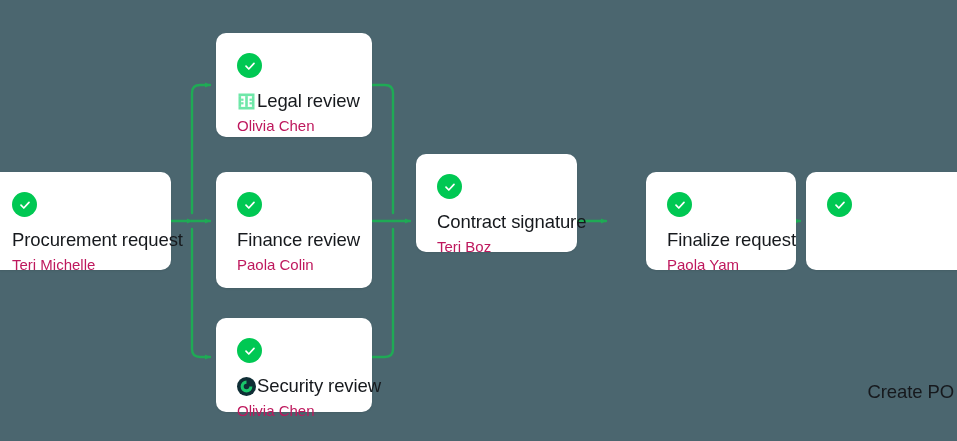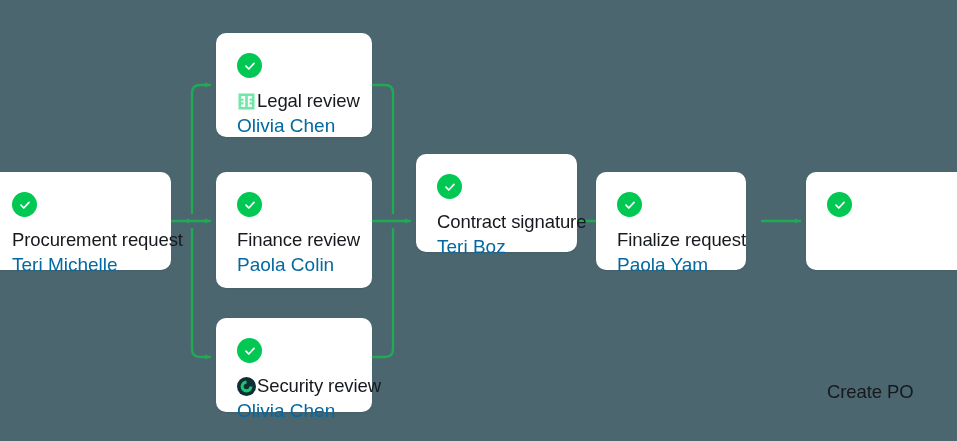--- a/index.html
+++ b/index.html
@@ -60,40 +60,40 @@
     font-size: 18.5px;
     line-height: 22px;
     color: #16191d;
     letter-spacing: -0.1px;
     white-space: nowrap;
   }
   .node-sub {
     position: absolute;
     left: 21px;
     top: 84px;
-    font-size: 19px;
+    font-size: 15px;
     line-height: 17px;
-    color: #0369a1;
+    color: #be185d;
     white-space: nowrap;
   }
   .app-icon {
     width: 19px;
     height: 19px;
     flex: 0 0 19px;
     display: block;
   }
   
   #node-procurement { left: -9px;  top: 172px; width: 180px; height: 98px; }
   #node-legal       { left: 216px; top: 33px;  width: 156px; height: 104px; }
   #node-finance     { left: 216px; top: 172px; width: 156px; height: 116px; }
   #node-security    { left: 216px; top: 318px; width: 156px; height: 94px; }
   #node-contract    { left: 416px; top: 154px; width: 161px; height: 98px; }
-  #node-finalize    { left: 596px; top: 172px; width: 150px; height: 98px; }
+  #node-finalize    { left: 646px; top: 172px; width: 150px; height: 98px; }
   #node-createpo    { left: 806px; top: 172px; width: 160px; height: 98px; }
-  #node-createpo .node-title-row { top: 209px; }
+  #node-createpo .node-title-row { top: 209px; justify-content: flex-end; }
   #node-contract .node-title-row,
   #node-finalize .node-title-row { top: 57px; }
   .no-sub .node-title-row { top: 62px; }
 </style>
 </head>
 <body>
 
 <div id="canvas">
 
   <svg id="edges" viewBox="0 0 957 441">

